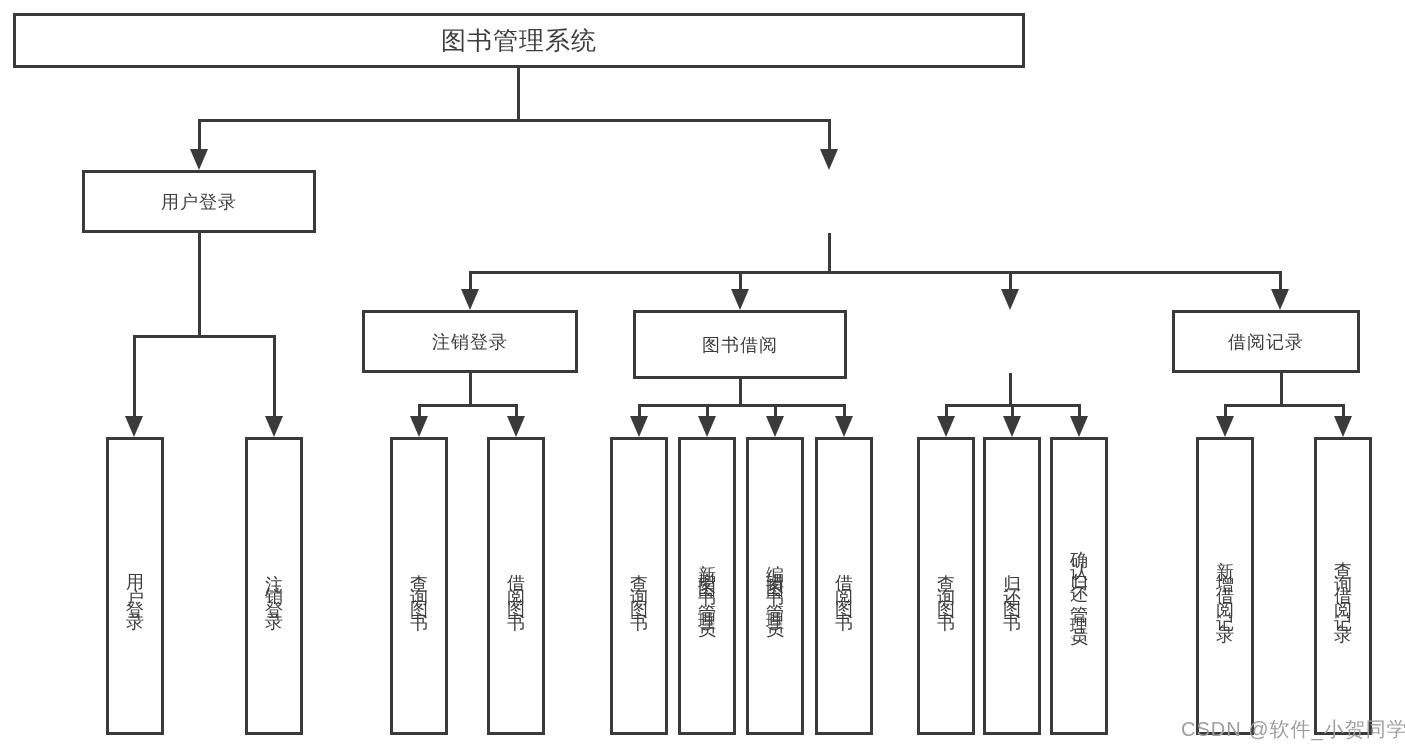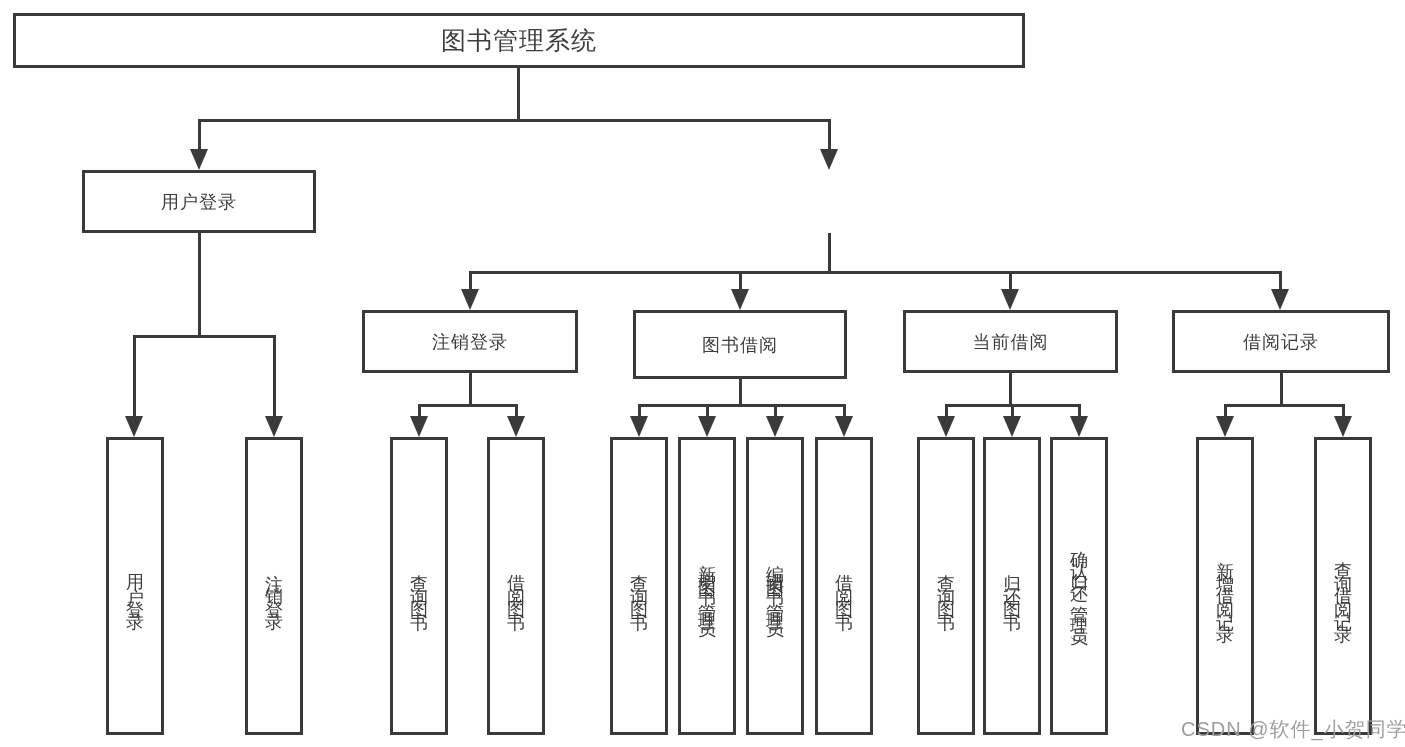--- a/index.html
+++ b/index.html
@@ -63,22 +63,21 @@
 <body>
 
 <div class="stage">
 
   <div class="box hbox root" style="left:13px;top:13px;width:1012px;height:55px">图书管理系统</div>
 
   <div class="box hbox" style="left:82px;top:170px;width:234px;height:63px">用户登录</div>
 
   <div class="box hbox" style="left:362px;top:310px;width:216px;height:63px">注销登录</div>
   <div class="box hbox" style="left:633px;top:310px;width:214px;height:69px">图书借阅</div>
-  <div class="box hbox" style="left:903px;top:310px;width:215px;height:63px">当前借阅</div>
-  <div class="box hbox" style="left:1172px;top:310px;width:218px;height:63px">借阅记录</div>
+  <div class="box hbox" style="left:1172px;top:310px;width:188px;height:63px">借阅记录</div>
 
   <div class="box vbox" style="left:106px;top:437px;width:58px;height:298px">
     <span class="vtext">用户登录</span>
   </div>
   <div class="box vbox" style="left:245px;top:437px;width:58px;height:298px">
     <span class="vtext">注销登录</span>
   </div>
 
   <div class="box vbox" style="left:390px;top:437px;width:58px;height:298px">
     <span class="vtext">查询图书</span>

